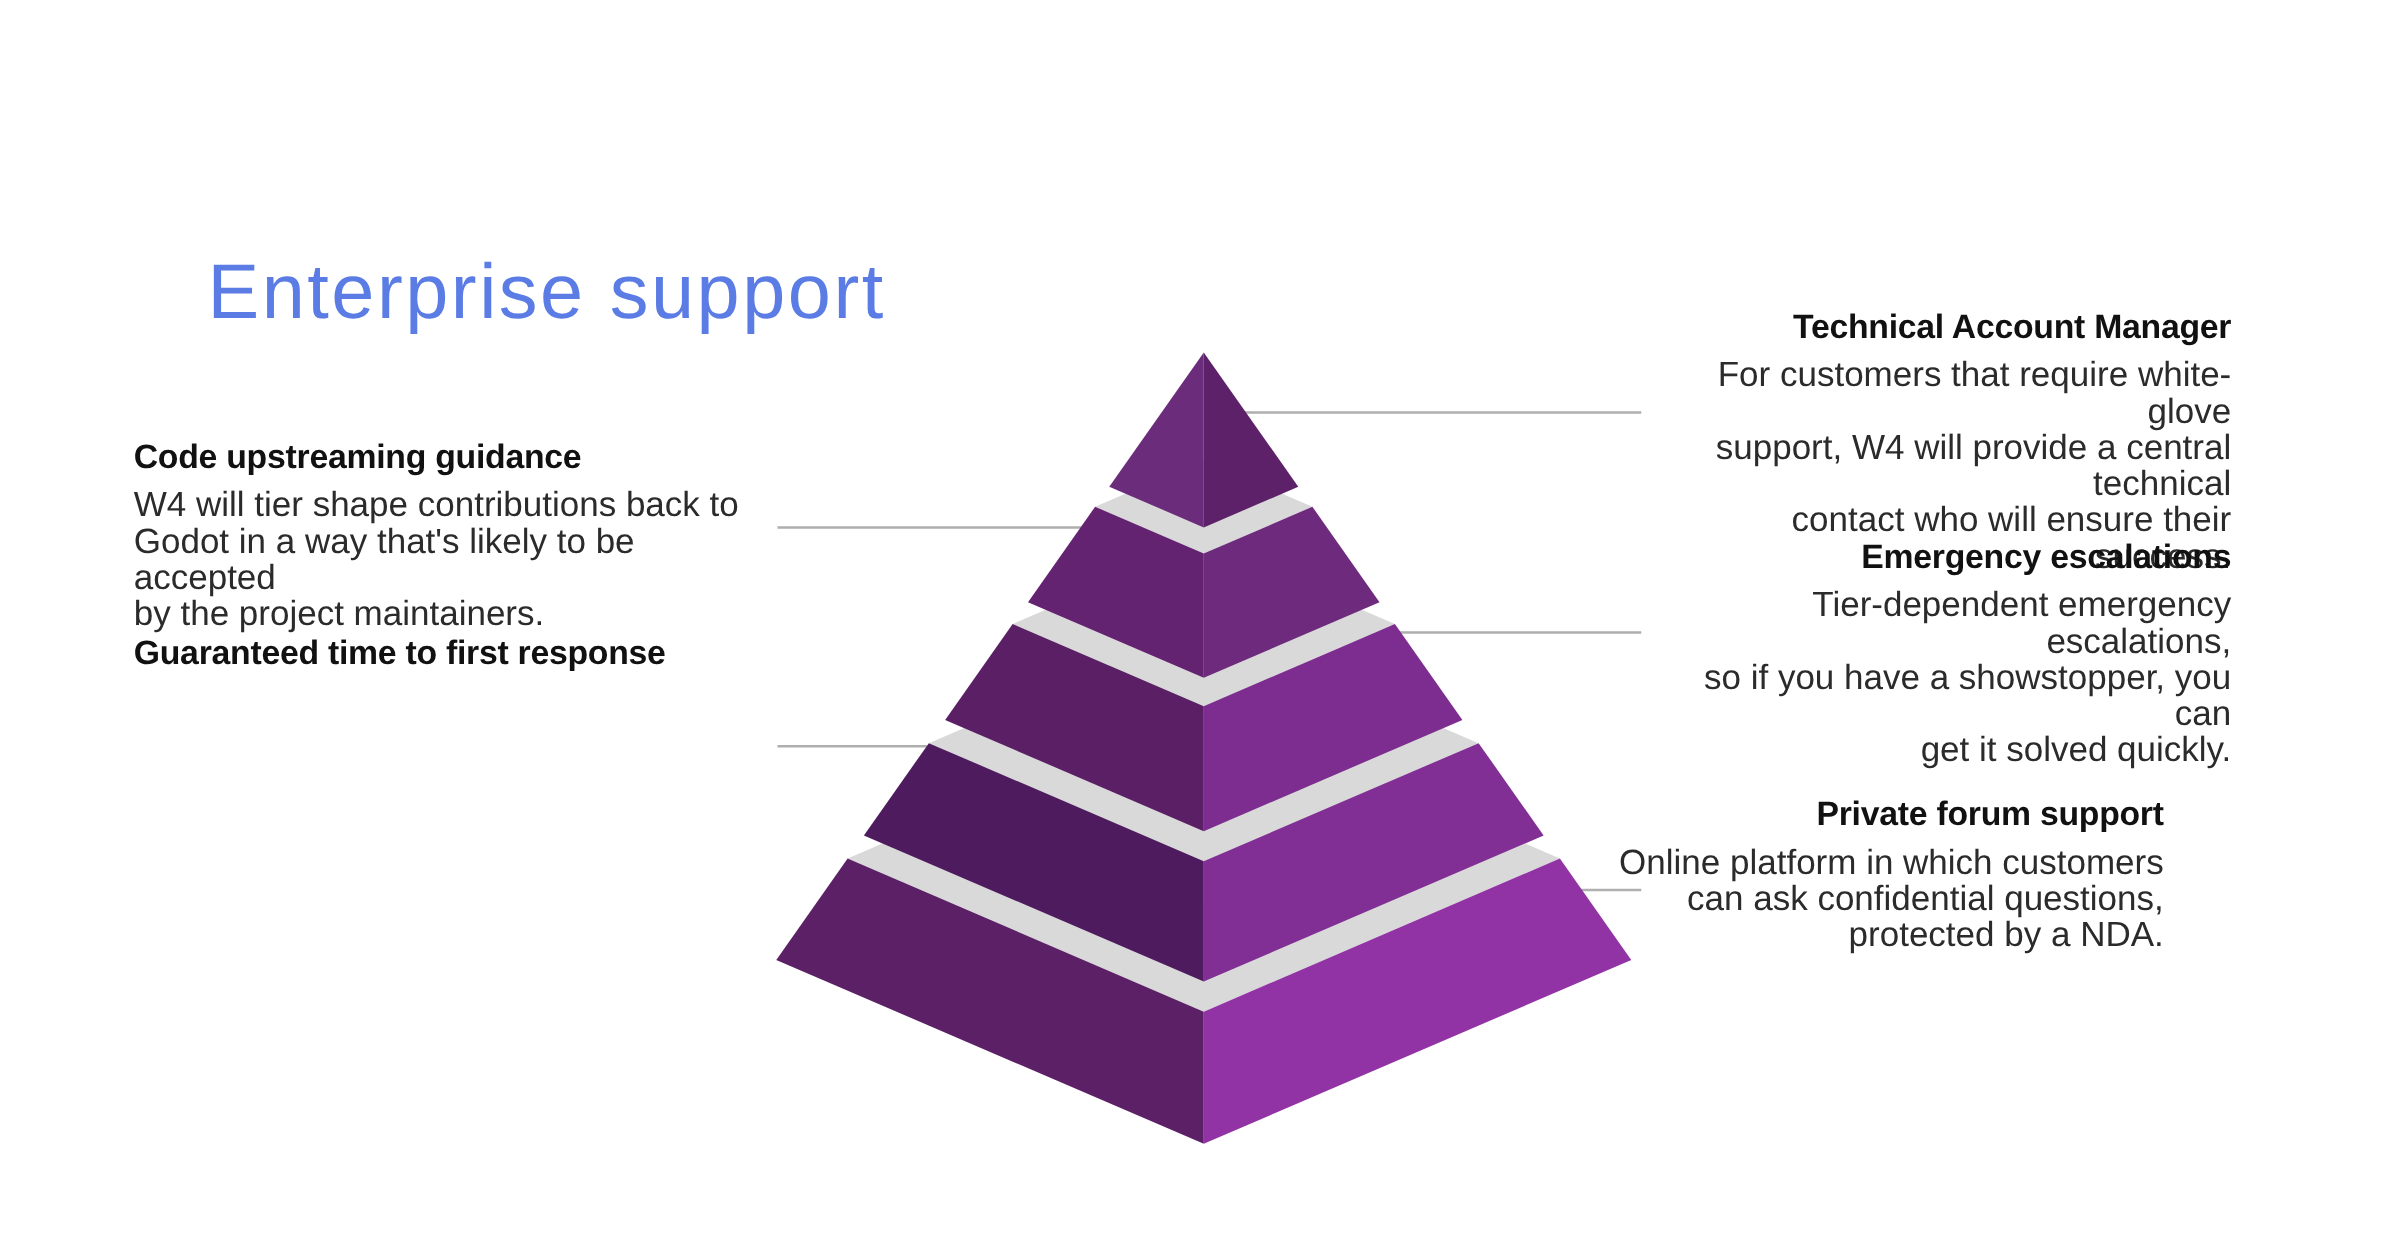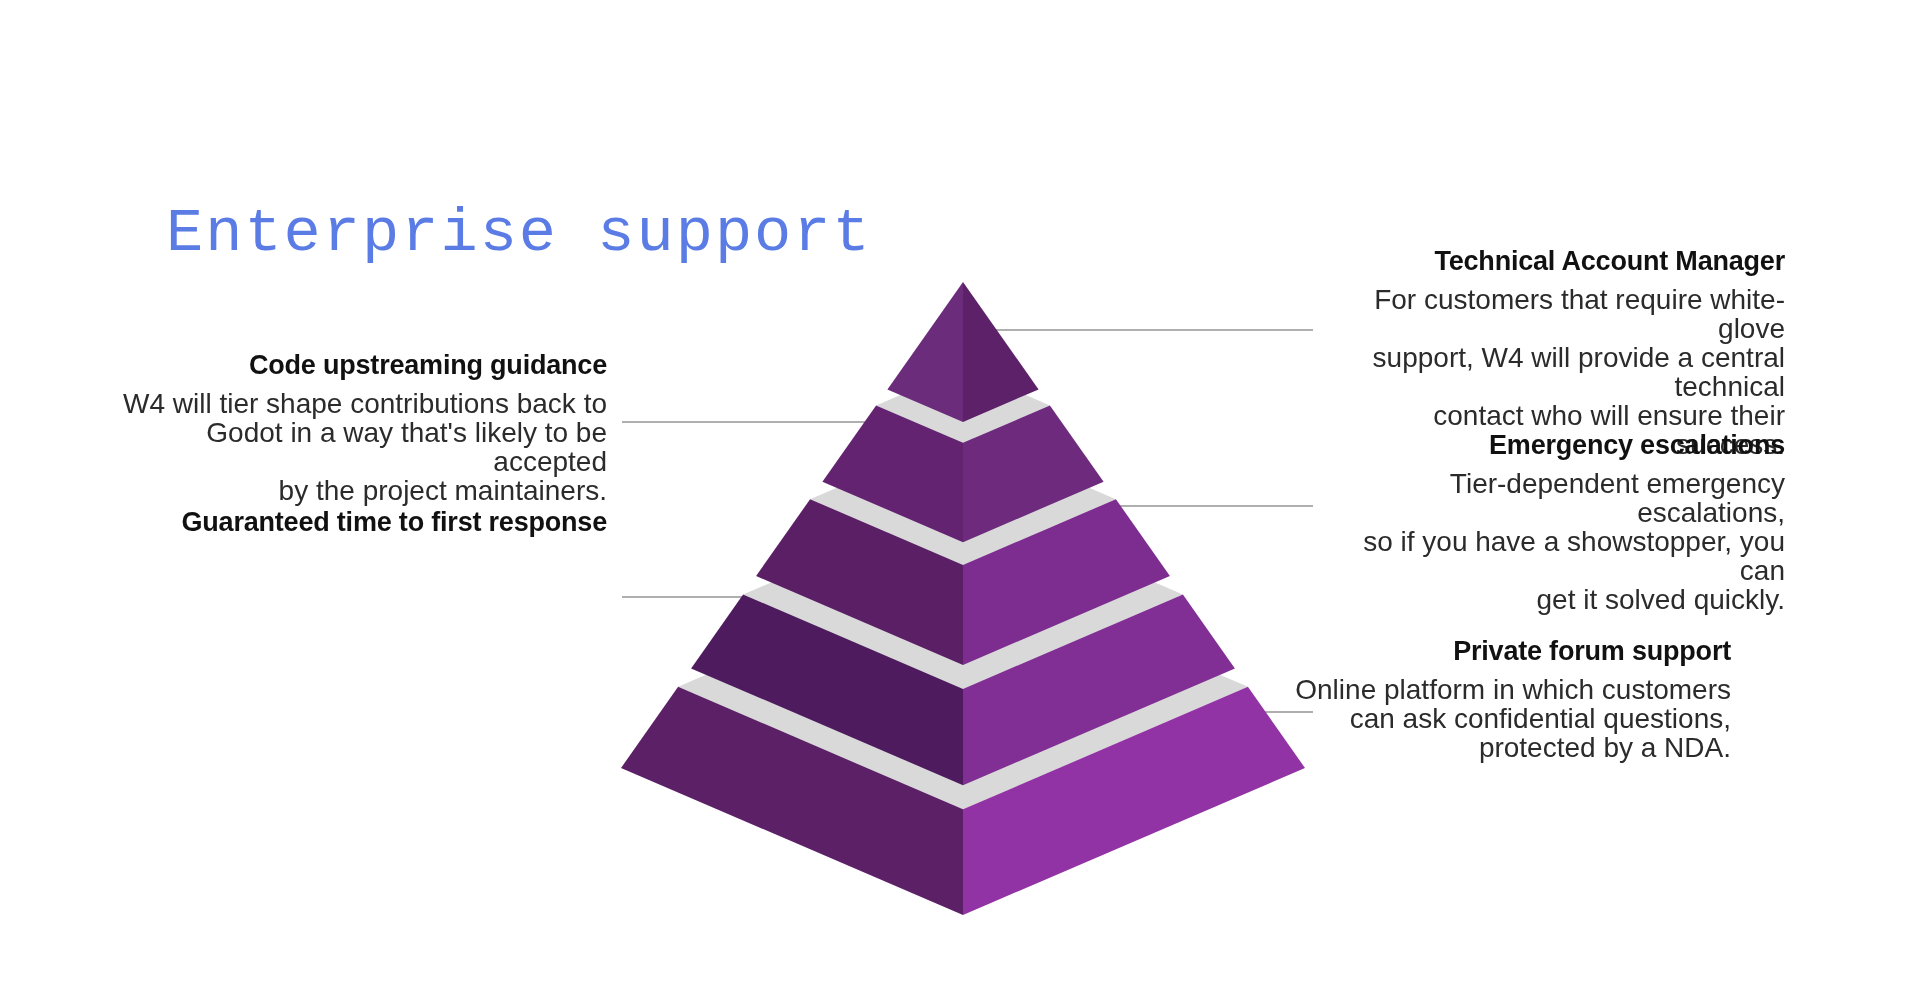--- a/index.html
+++ b/index.html
@@ -17,27 +17,26 @@
   }
   .slide-title {
     position: absolute;
     left: 166px;
     top: 198px;
     font-size: 62px;
     font-weight: 500;
     letter-spacing: 2px;
     color: var(--title, #5a7ce4);
     white-space: nowrap;
-    font-family: Liberation Mono, monospace;
   }
   .annotation {
     position: absolute;
     width: 500px;
   }
-  .annotation.left-side { text-align: right; }
+  .annotation.left-side { text-align: left; }
   .annotation.right-side { text-align: right; width: 440px; }
   .annotation h3 {
     margin: 0 0 9px 0;
     font-size: 27px;
     line-height: 30px;
     font-weight: bold;
     color: var(--heading, #111);
     letter-spacing: -0.2px;
   }
   .annotation p {

